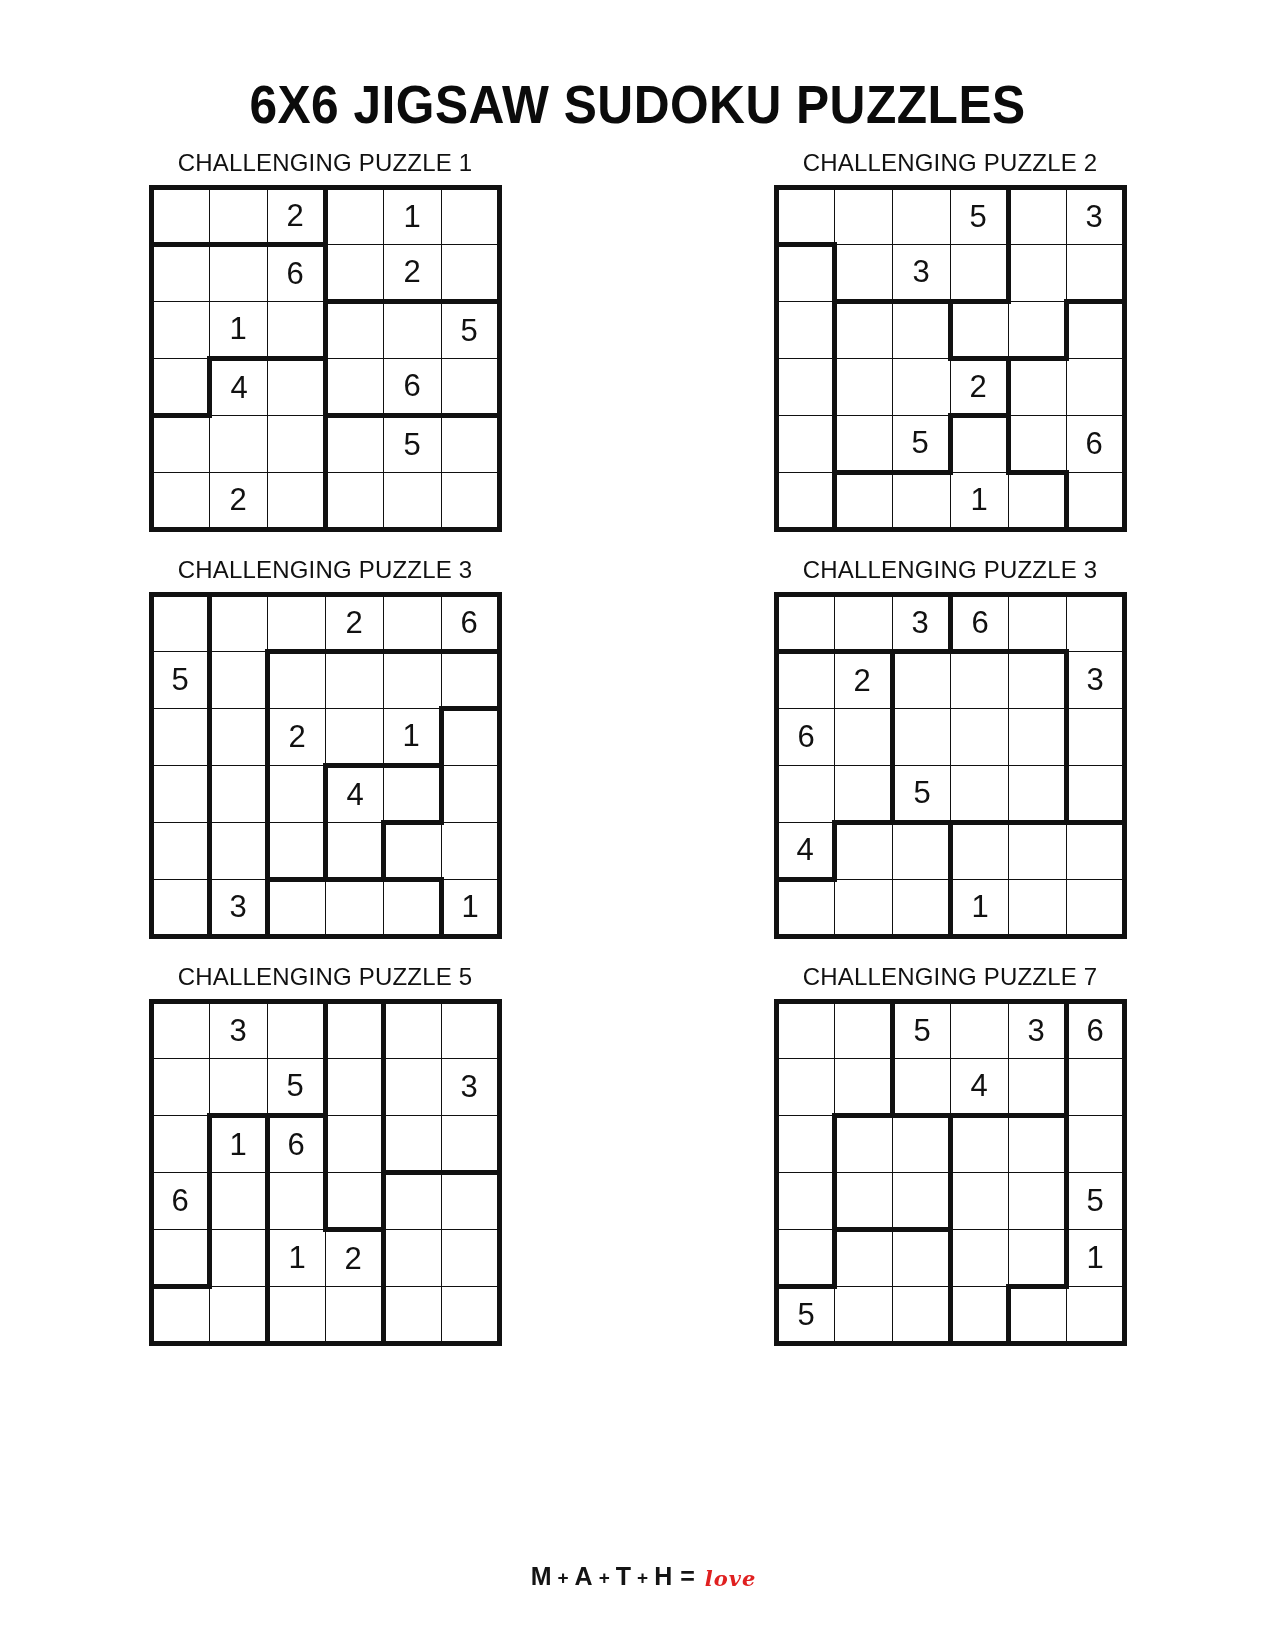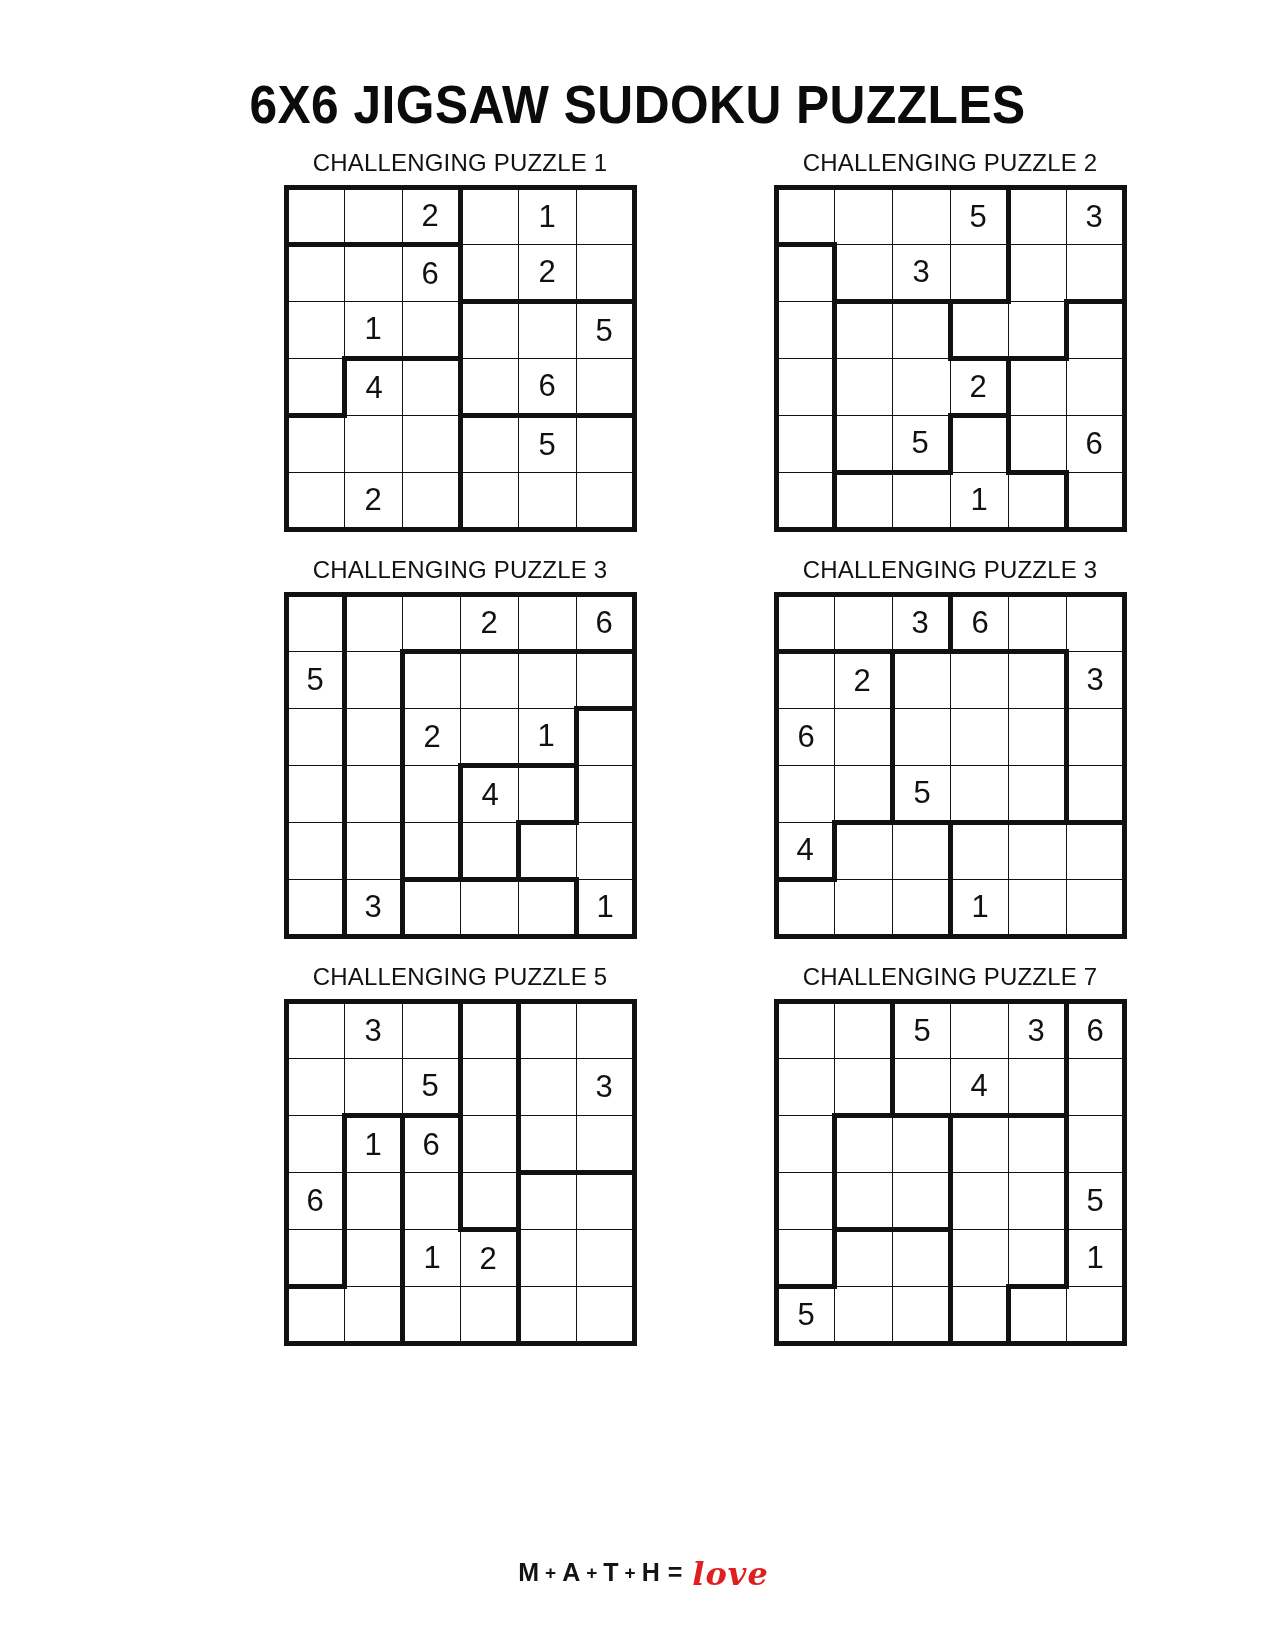--- a/index.html
+++ b/index.html
@@ -39,21 +39,21 @@
     margin: 0 0 6px 0;
     padding-left: 42px;
     padding-right: 30px;
     font-weight: 400;
   }
   .grid-area {
     margin-top: 14px;
   }
   .row-of-puzzles {
     display: flex;
-    justify-content: flex-end;
+    justify-content: space-between;
     margin-bottom: 24px;
   }
   .puzzle-block {
     width: 490px;
     display: flex;
     flex-direction: column;
     align-items: center;
   }
   .puzzle-caption {
     font-size: 24px;
@@ -114,21 +114,21 @@
     font-size: 19px;
     margin: 0 5px;
     position: relative;
     top: 1px;
   }
   .footer .mathlogo .eq { margin: 0 7px; font-weight: 700; }
   .footer .loveword {
     color: #e02020;
     font-family: "DejaVu Serif", serif;
     font-style: italic;
-    font-size: 32px;
+    font-size: 21px;
     font-weight: 700;
     margin-left: 2px;
     position: relative;
     top: 2px;
   }
 </style>
 </head>
 <body>
 
 <div class="page">

